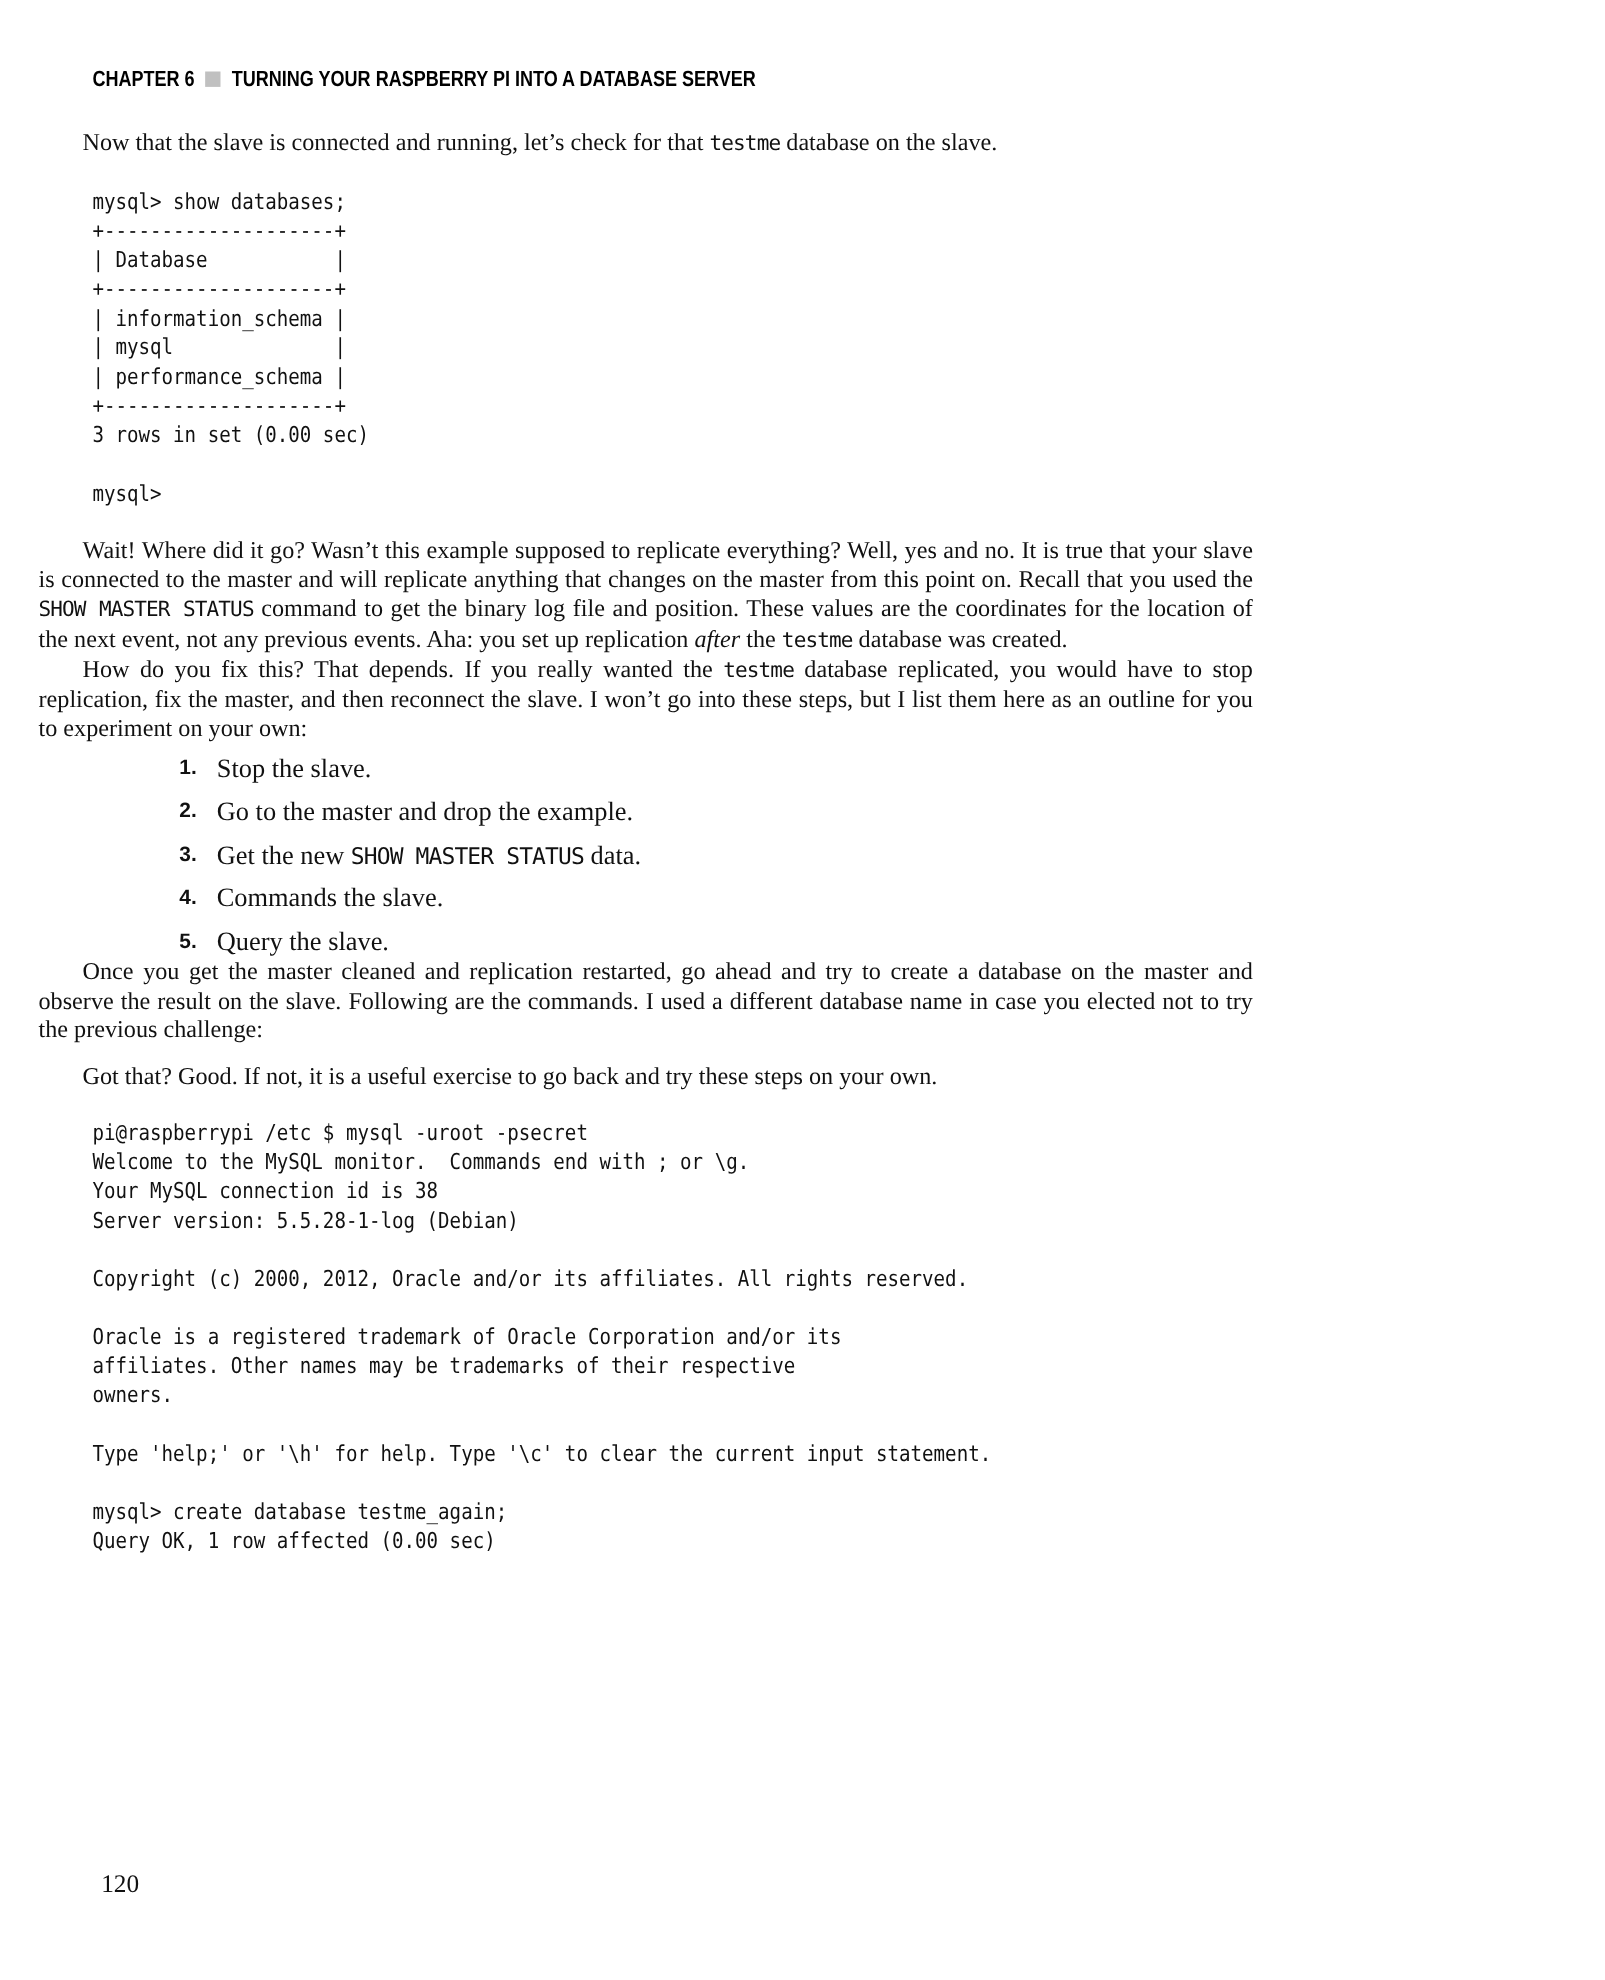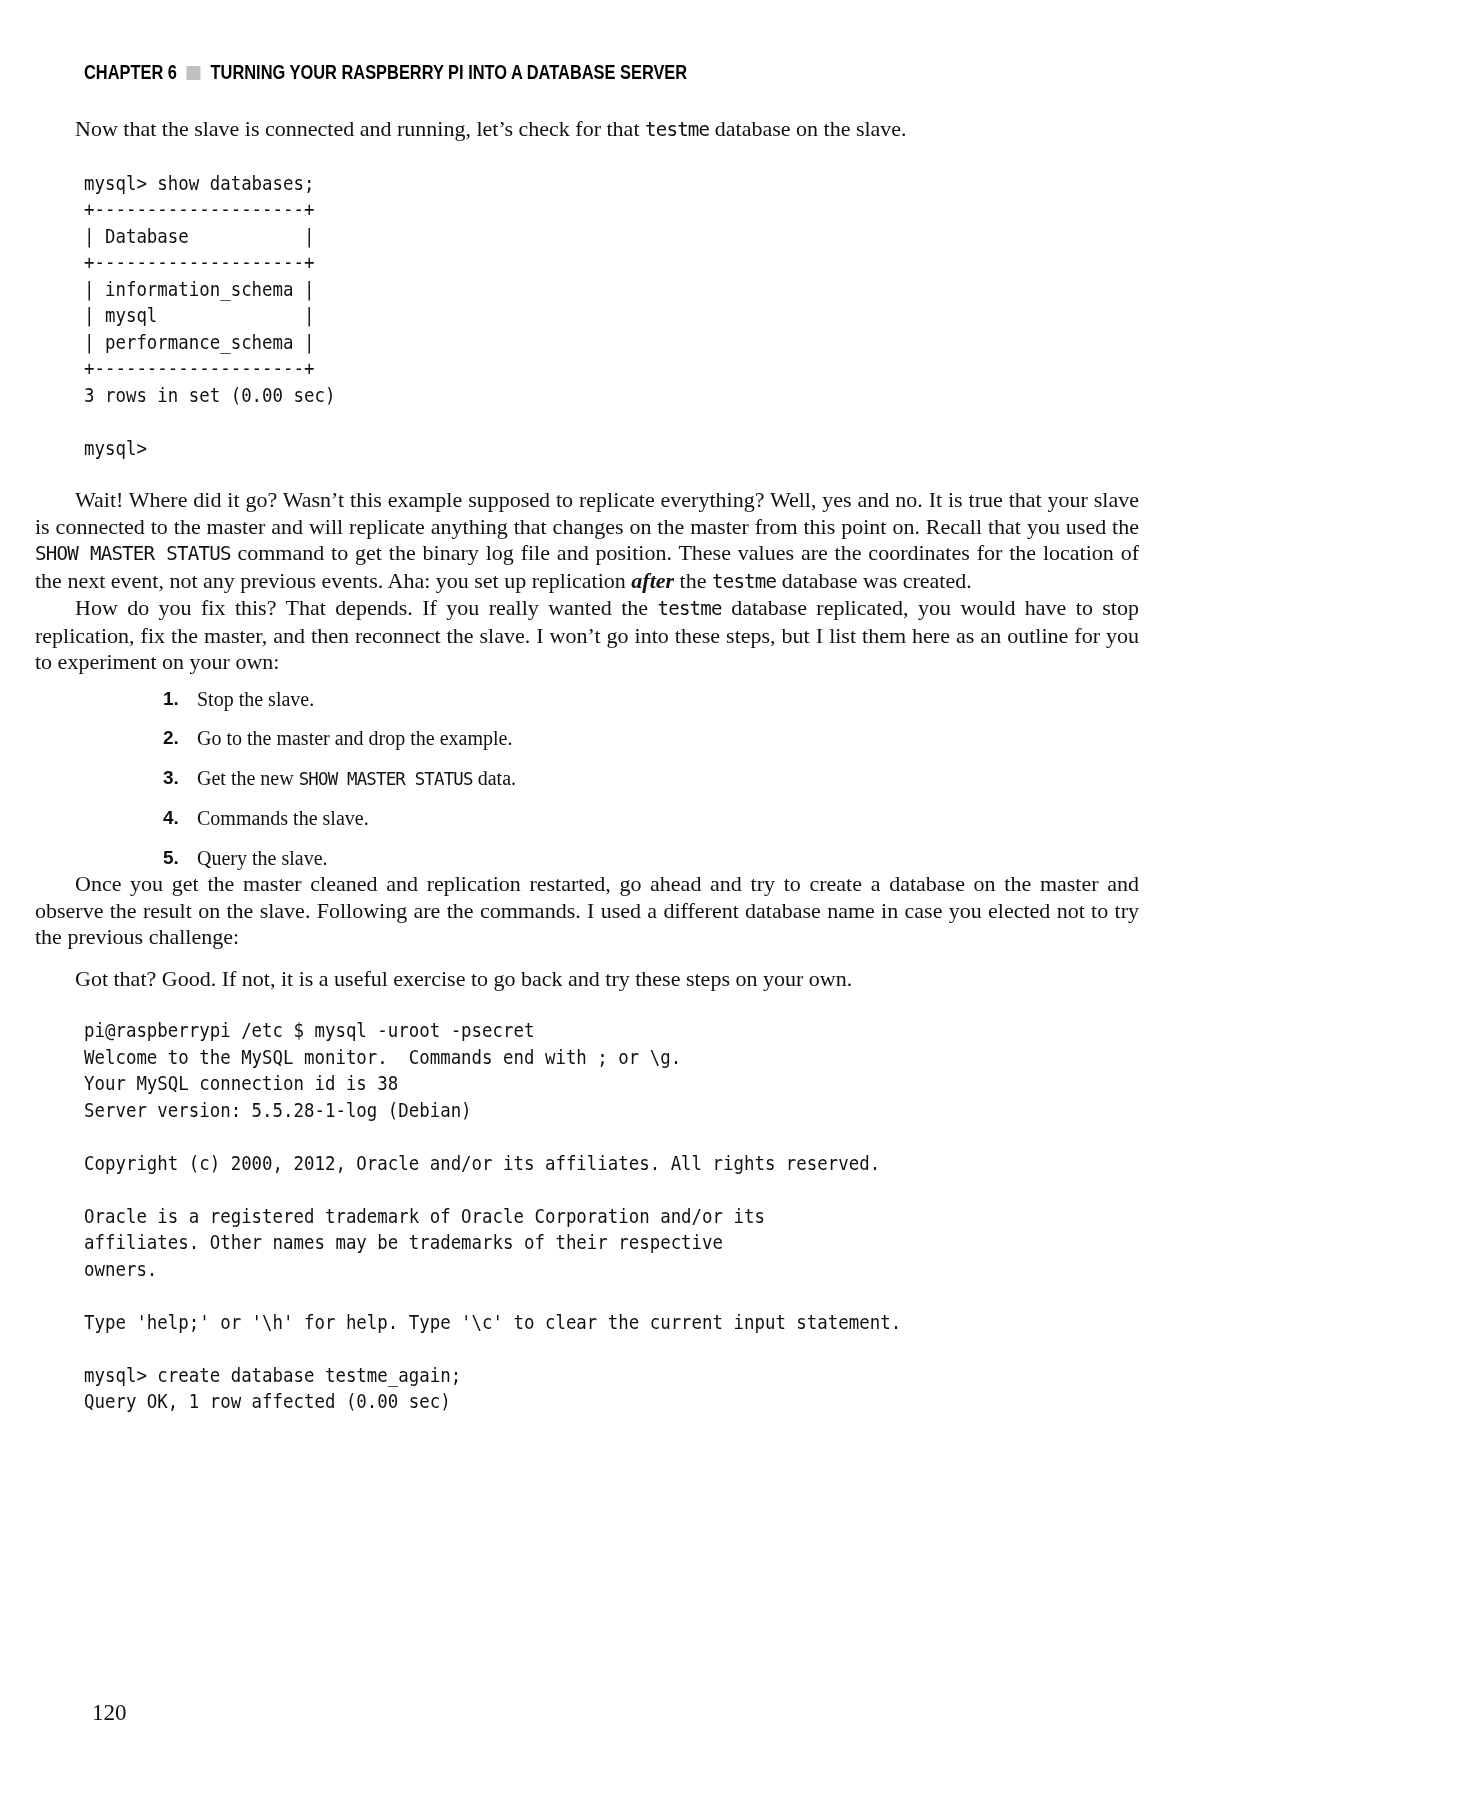--- a/index.html
+++ b/index.html
@@ -72,29 +72,29 @@
   }
   .step:last-child { margin-bottom: 0; }
   .step-num {
     flex: none;
     margin-left: 79px;
     width: 34px;
     font-family: "Liberation Sans", sans-serif;
     font-weight: bold;
     font-size: 19px;
   }
-  .step-text { font-size: 20px; }
+  .step-text { font-size: 24px; }
 
   
   .inline-code {
     font-family: "DejaVu Sans Mono", monospace;
     font-size: 0.87em;
     letter-spacing: -0.8px;
   }
-  .ital { font-style: italic; font-weight: bold; }
+  .ital { font-style: italic; }
 
   
   .folio {
     position: absolute;
     left: 92px;
     top: 1700px;
     font-size: 23px;
   }
 </style>
 </head>

